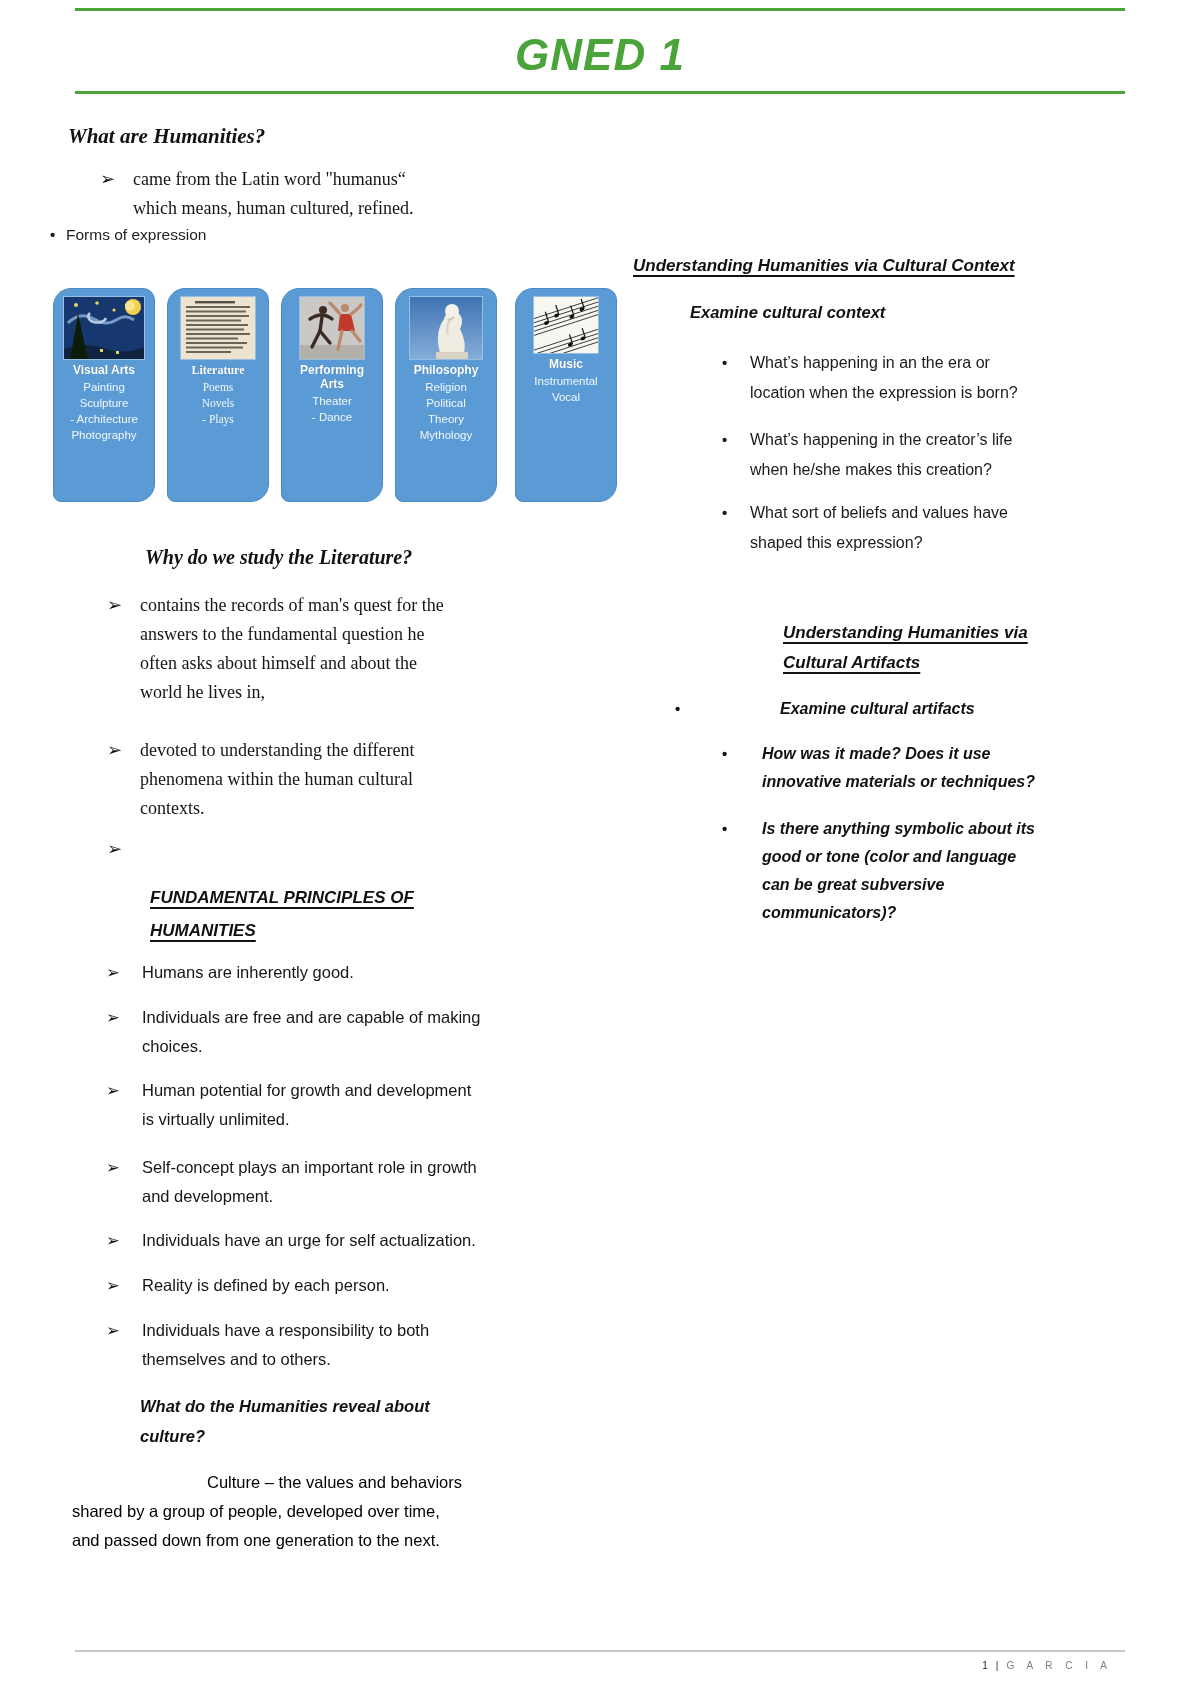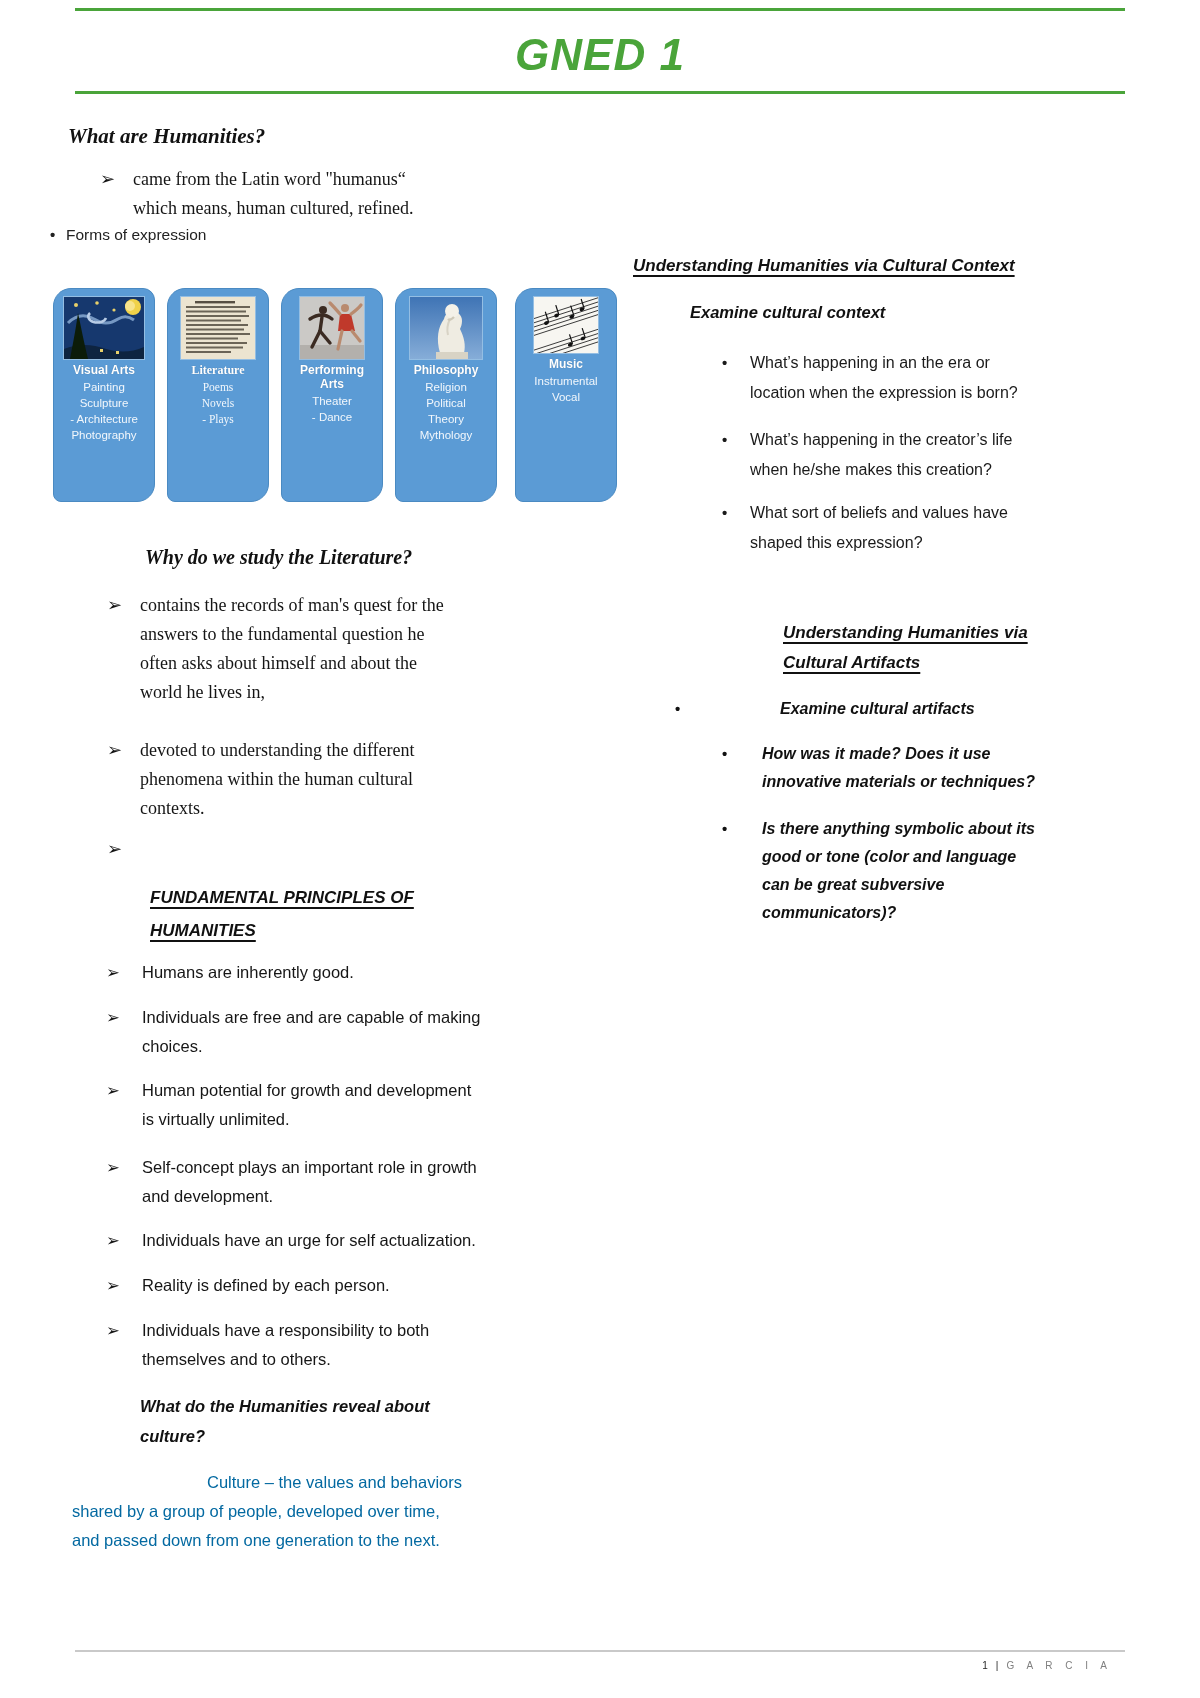--- a/index.html
+++ b/index.html
@@ -244,21 +244,21 @@
     <div class="tx">Reality is defined by each person.</div>
   </div>
   <div class="li li-sans" style="left:106px;top:1316px;">
     <span class="mk">➢</span>
     <div class="tx">Individuals have a responsibility to both
 themselves and to others.</div>
   </div>
 
   <div class="abs txt bi" style="left:140px;top:1391px;font-size:16.5px;line-height:30px;color:#111;">What do the Humanities reveal about
 culture?</div>
-  <div class="abs txt" style="left:72px;top:1468px;font-size:16.5px;line-height:29px;width:500px;text-indent:135px;color:#0369a1;">Culture – the values and behaviors
+  <div class="abs txt" style="left:72px;top:1468px;font-size:16.5px;line-height:29px;width:500px;text-indent:135px;color:#000000;">Culture – the values and behaviors
 shared by  a group of people, developed over time,
 and  passed down from one generation to the next.</div>
 
   <div class="abs bi u" style="left:633px;top:256px;font-size:17px;color:#111;">Understanding Humanities via Cultural Context</div>
   <div class="abs bi" style="left:690px;top:303px;font-size:16.5px;color:#111;">Examine cultural context</div>
 
   <div class="li li-ctx" style="left:722px;top:348px;">
     <span class="mk dotmk">•</span>
     <div class="tx">What’s happening in an the era or
 location when the expression is born?</div>

